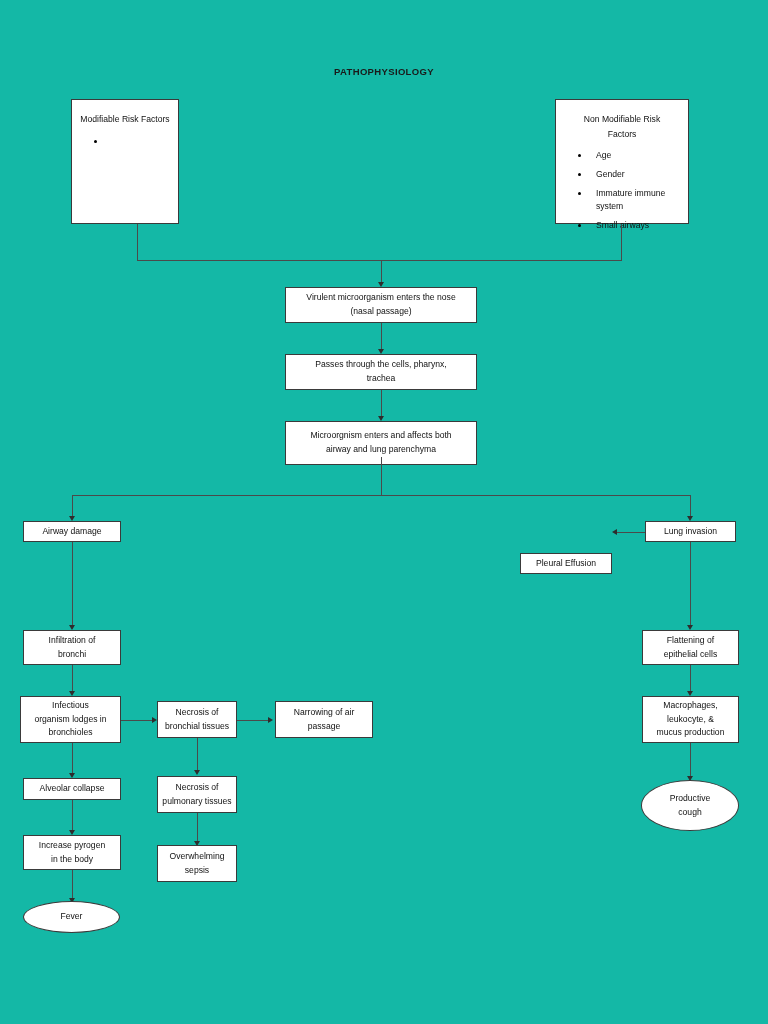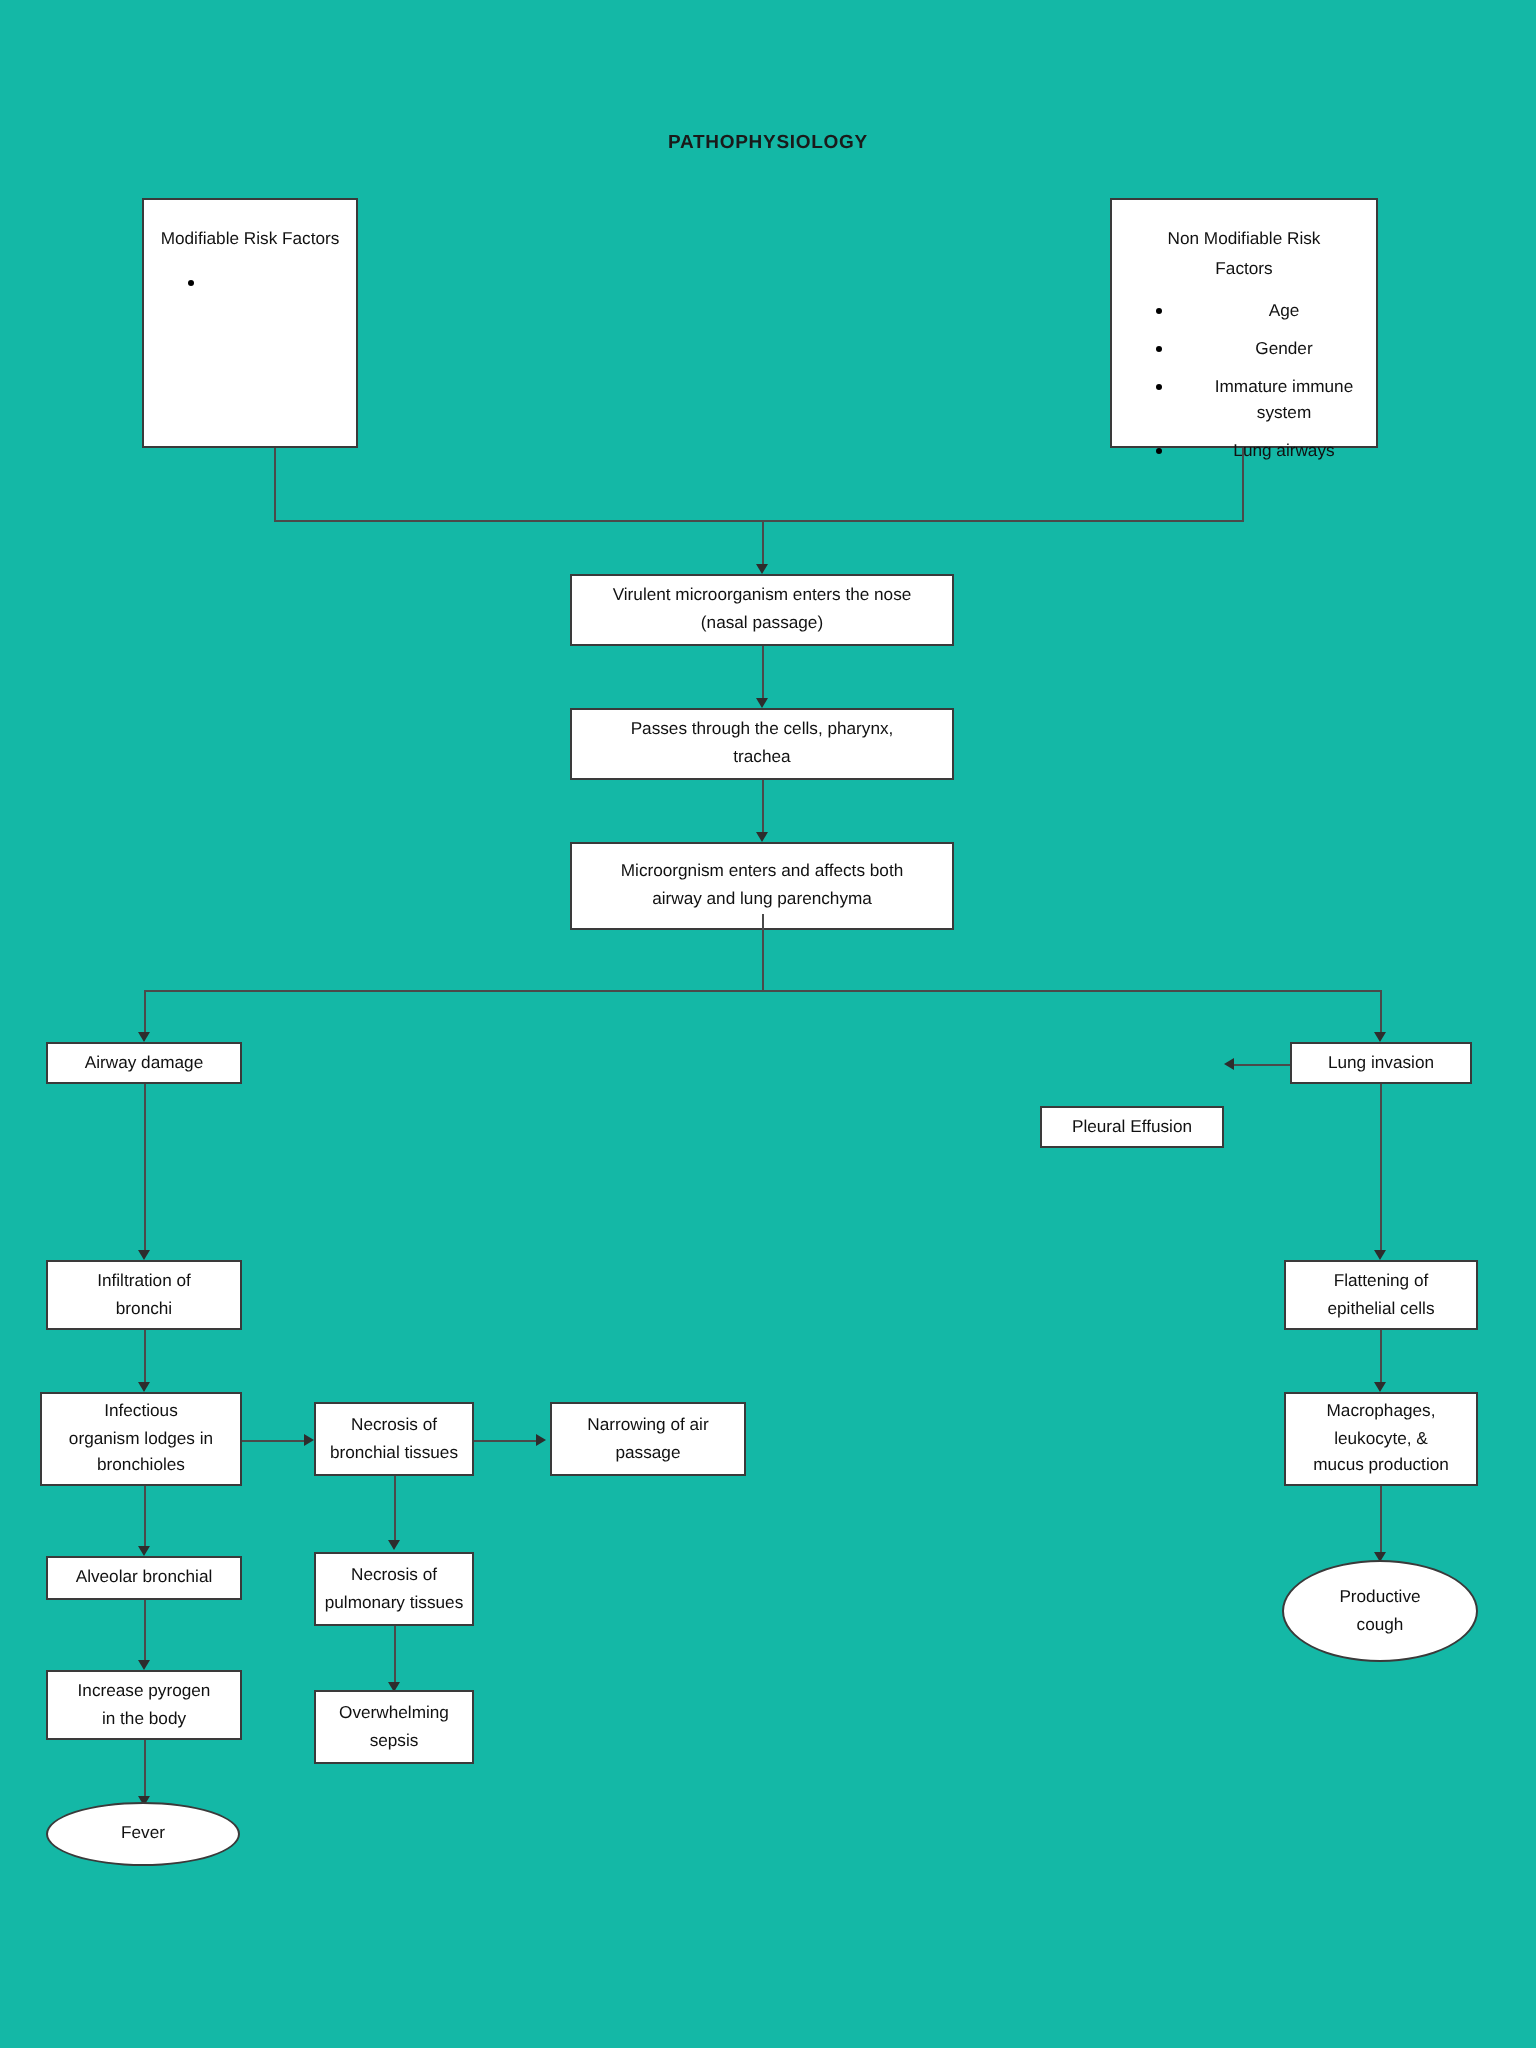--- a/index.html
+++ b/index.html
@@ -70,21 +70,20 @@
     list-style: none;
     margin: 8px 0 0 0;
     padding: 0 0 0 22px;
   }
   .panel ul li {
     position: relative;
     padding-left: 18px;
     margin-bottom: 5.5px;
     font-size: 8.6px;
     line-height: 1.55;
-    text-align: center;
   }
   .panel ul li::before {
     content: "";
     position: absolute;
     left: 0;
     top: 5px;
     width: 3px;
     height: 3px;
     background: #000;
     border-radius: 50%;
@@ -156,21 +155,21 @@
 
   <div class="panel" style="left:555px; top:99px; width:134px; height:125px;">
     <div class="panel-head">
       <div>Non Modifiable Risk</div>
       <div>Factors</div>
     </div>
     <ul>
       <li>Age</li>
       <li>Gender</li>
       <li>Immature  immune system</li>
-      <li>Lung airways</li>
+      <li>Small airways</li>
     </ul>
   </div>
 
   <div class="vline" style="left:137px; top:224px; height:36px;"></div>
   <div class="vline" style="left:621px; top:224px; height:36px;"></div>
   <div class="hline" style="left:137px; top:260px; width:485px;"></div>
   <div class="vline" style="left:381px; top:260px; height:24px;"></div>
   <div class="arrow-down" style="left:377.5px; top:282px;"></div>
 
   <div class="node" style="left:285px; top:287px; width:192px; height:36px;">
@@ -240,21 +239,21 @@
       <span>Infectious</span><br>
       <span>organism lodges in</span><br>
       <span>bronchioles</span>
     </span>
   </div>
 
   <div class="vline" style="left:72px; top:743px; height:32px;"></div>
   <div class="arrow-down" style="left:68.5px; top:773px;"></div>
 
   <div class="node" style="left:23px; top:778px; width:98px; height:22px;">
-    <span class="txt">Alveolar bronchial</span>
+    <span class="txt">Alveolar collapse</span>
   </div>
 
   <div class="vline" style="left:72px; top:800px; height:32px;"></div>
   <div class="arrow-down" style="left:68.5px; top:830px;"></div>
 
   <div class="node" style="left:23px; top:835px; width:98px; height:35px;">
     <span class="txt">
       <span>Increase pyrogen</span><br>
       <span>in the body</span>
     </span>

